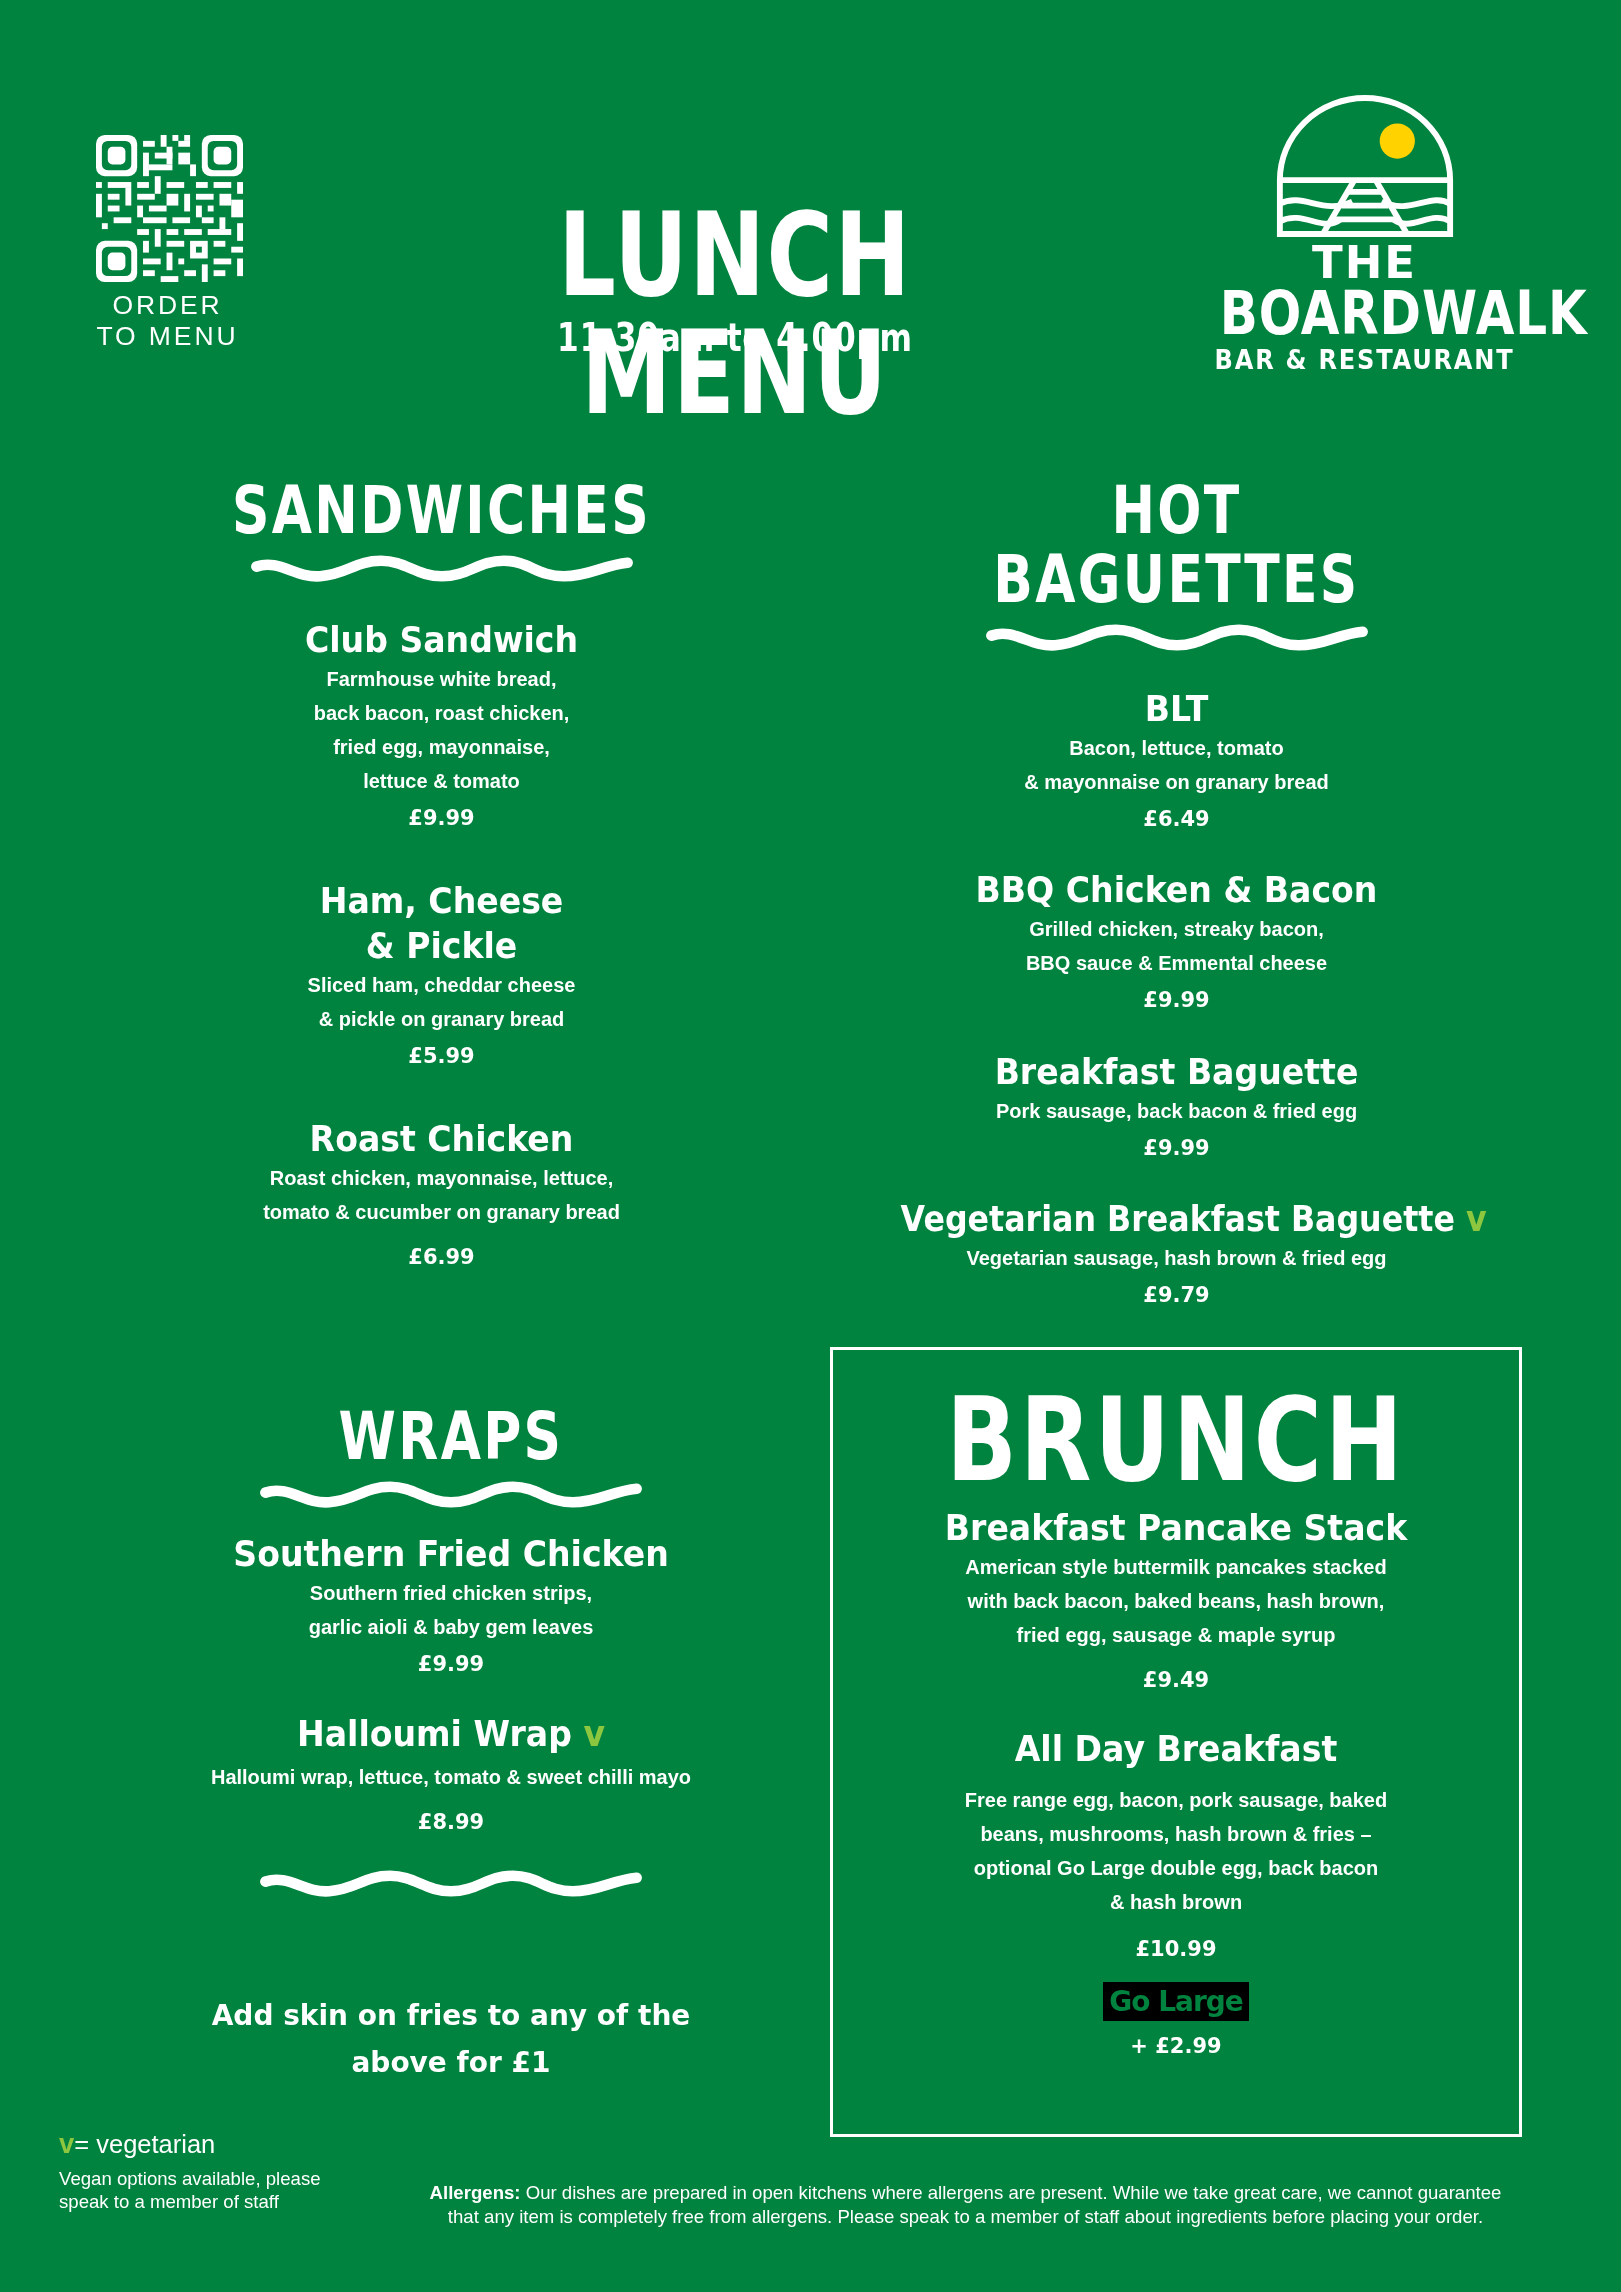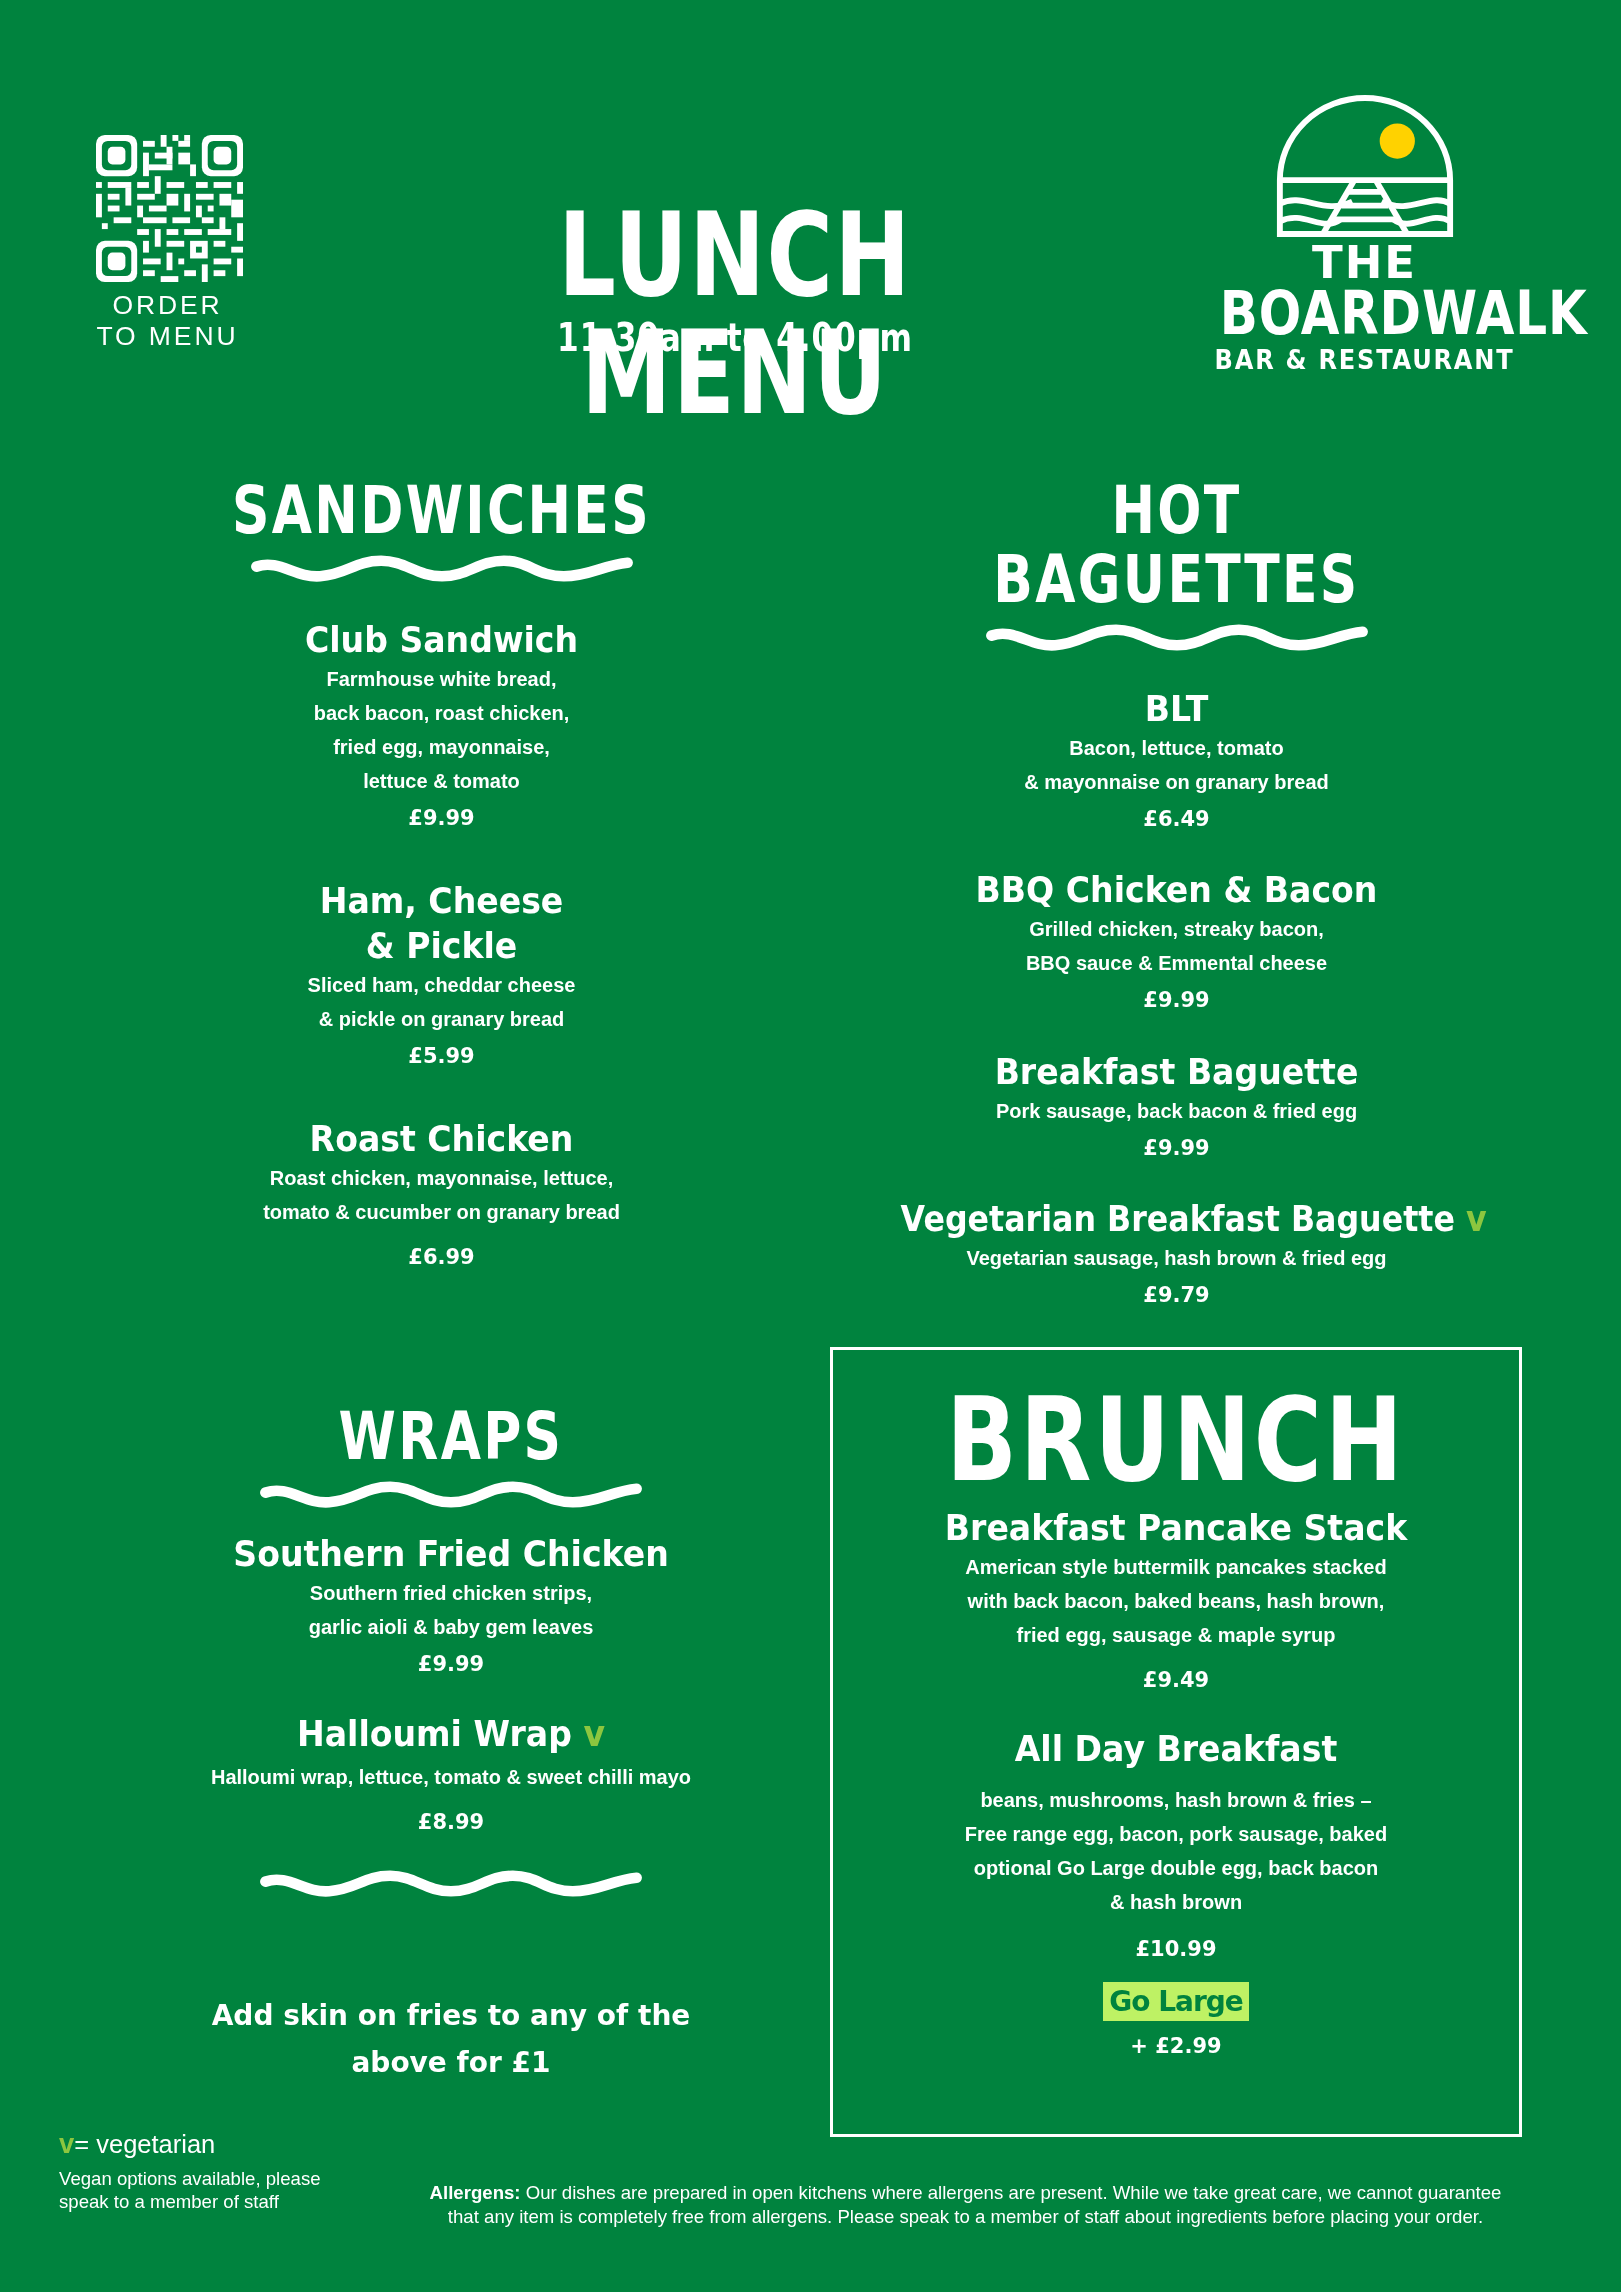--- a/index.html
+++ b/index.html
@@ -36,21 +36,21 @@
     .item-desc { font-size:20px; line-height:34px; font-weight:bold; }
     .item-price { font-weight:bold; font-size:21px; line-height:41px; font-family:"DejaVu Sans", sans-serif; }
     .veg { color:#8DC63F; }
 
     #sandwiches { left:167px; top:476px; width:549px; }
     #baguettes { left:863px; top:476px; width:627px; }
     #wraps { left:98px; top:1402px; width:706px; }
 
     #brunch-box { left:830px; top:1347px; width:692px; height:790px; border:3.9px solid #ffffff; box-sizing:border-box; }
     #brunch-title { font-size:116px; line-height:118px; transform:scaleX(0.8); letter-spacing:3.9px; margin-top:31px; }
-    .go-large { display:inline-block; background:#bef264; color:#00833E; font-weight:bold; font-size:28px; line-height:39px; padding:0 5.9px; font-family:"DejaVu Sans", sans-serif; letter-spacing:-1px; }
+    .go-large { display:inline-block; background:#000000; color:#00833E; font-weight:bold; font-size:28px; line-height:39px; padding:0 5.9px; font-family:"DejaVu Sans", sans-serif; letter-spacing:-1px; }
 
     #fries-note { left:98px; top:1992px; width:706px; text-align:center; font-weight:bold; font-size:28px; line-height:47px; font-family:"DejaVu Sans", sans-serif; }
 
     #legend { left:59px; top:2127px; width:314px; text-align:left; }
     #legend-veg { font-size:25.5px; line-height:33px; }
     #legend-veg .veg { font-weight:bold; font-size:27.4px; }
     #legend-vegan { font-size:18.6px; line-height:23.5px; margin-top:5.9px; }
 
     #allergens { left:402px; top:2181px; width:1127px; text-align:center; font-size:18.6px; line-height:23.5px; }
     #allergens b { font-weight:bold; }
@@ -292,22 +292,22 @@
       <div>American style buttermilk pancakes stacked</div>
       <div>with back bacon, baked beans, hash brown,</div>
       <div>fried egg, sausage &amp; maple syrup</div>
     </div>
     <div class="item-price" style="margin-top:7.8px;">£9.49</div>
   </div>
 
   <div class="item" style="margin-top:25.5px;">
     <div class="item-name">All Day Breakfast</div>
     <div class="item-desc" style="margin-top:11.8px;">
+      <div>Free range egg, bacon, pork sausage, baked</div>
       <div>beans, mushrooms, hash brown &amp; fries –</div>
-      <div>Free range egg, bacon, pork sausage, baked</div>
       <div>optional Go Large double egg, back bacon</div>
       <div>&amp; hash brown</div>
     </div>
     <div class="item-price" style="margin-top:9.8px;">£10.99</div>
     <div style="margin-top:11.8px;">
       <span class="go-large">Go Large</span>
     </div>
     <div class="item-price" style="margin-top:5.9px;">+ £2.99</div>
   </div>
 </div>

